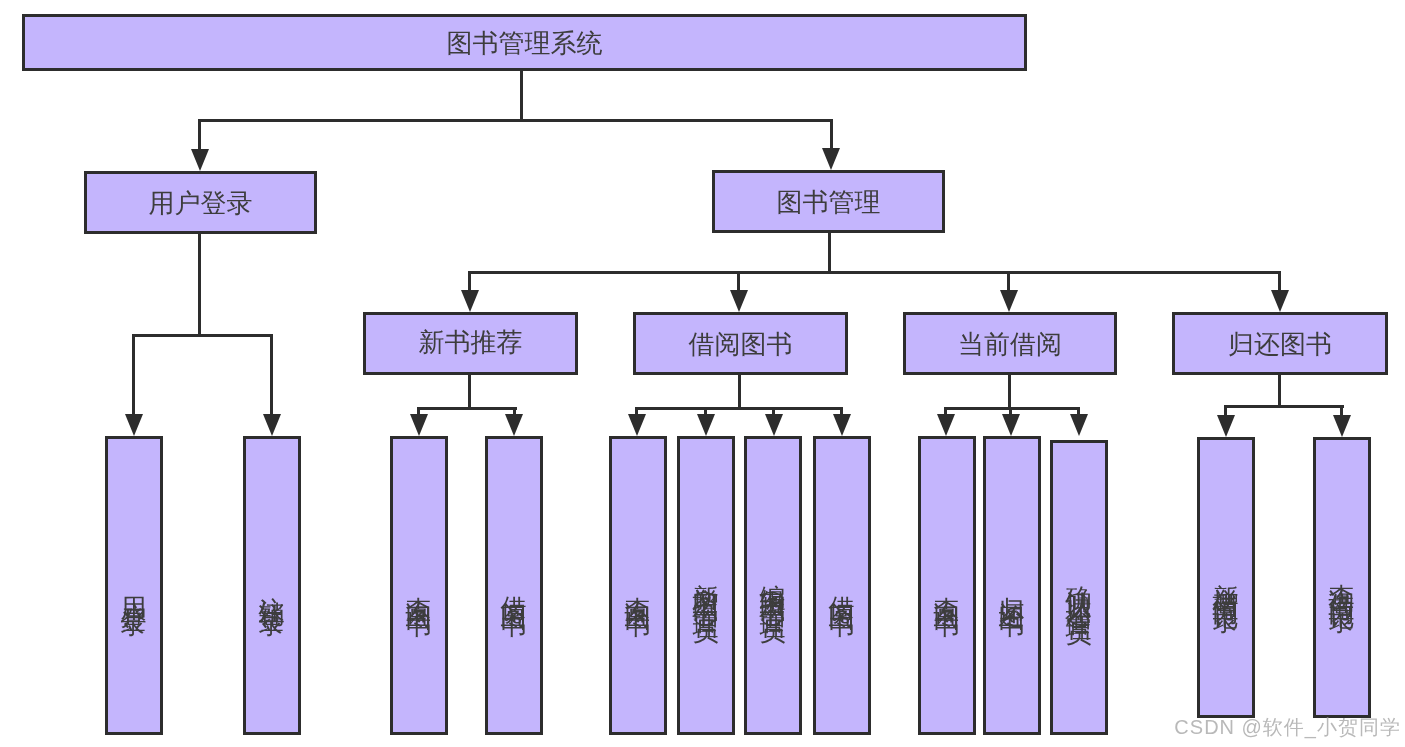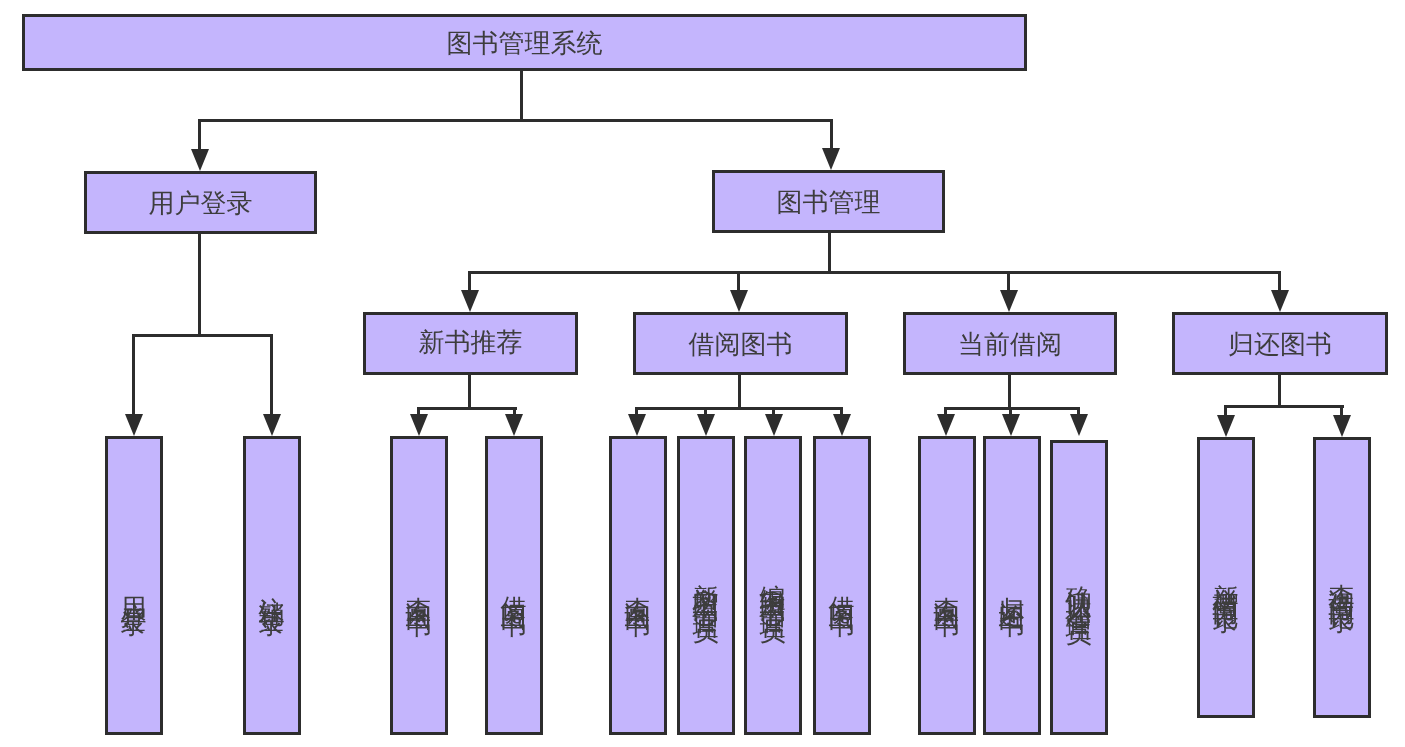--- a/index.html
+++ b/index.html
@@ -175,14 +175,15 @@
     <span class="vtext">确认归还（管理员）</span>
   </div>
 
   <div class="box" style="left:1197px; top:437px; width:58px; height:281px;">
     <span class="vtext">新增借阅记录</span>
   </div>
   <div class="box" style="left:1313px; top:437px; width:58px; height:281px;">
     <span class="vtext">查询借阅记录</span>
   </div>
 
+  <div class="watermark" style="right:4px; top:714px;">CSDN @软件_小贺同学</div>
 
 </div>
 
 </body></html>

